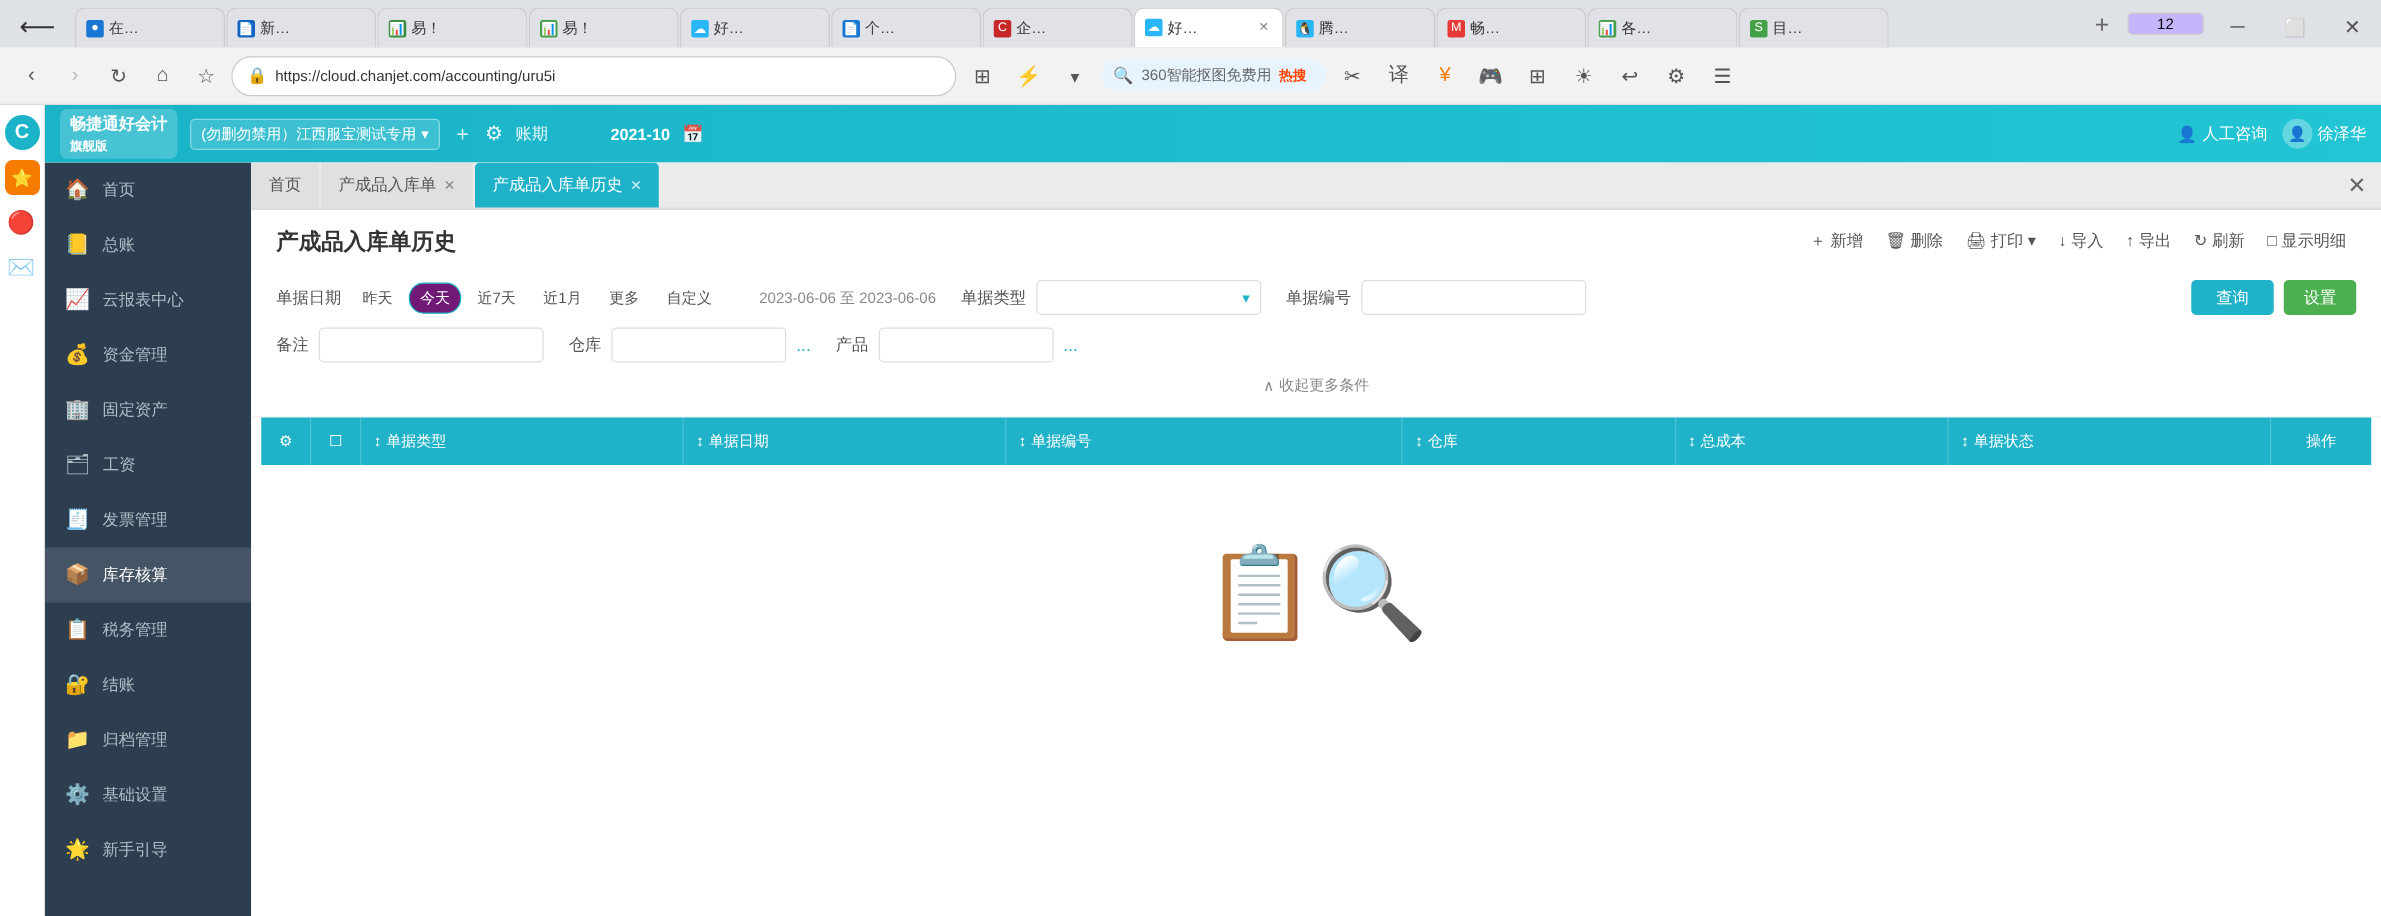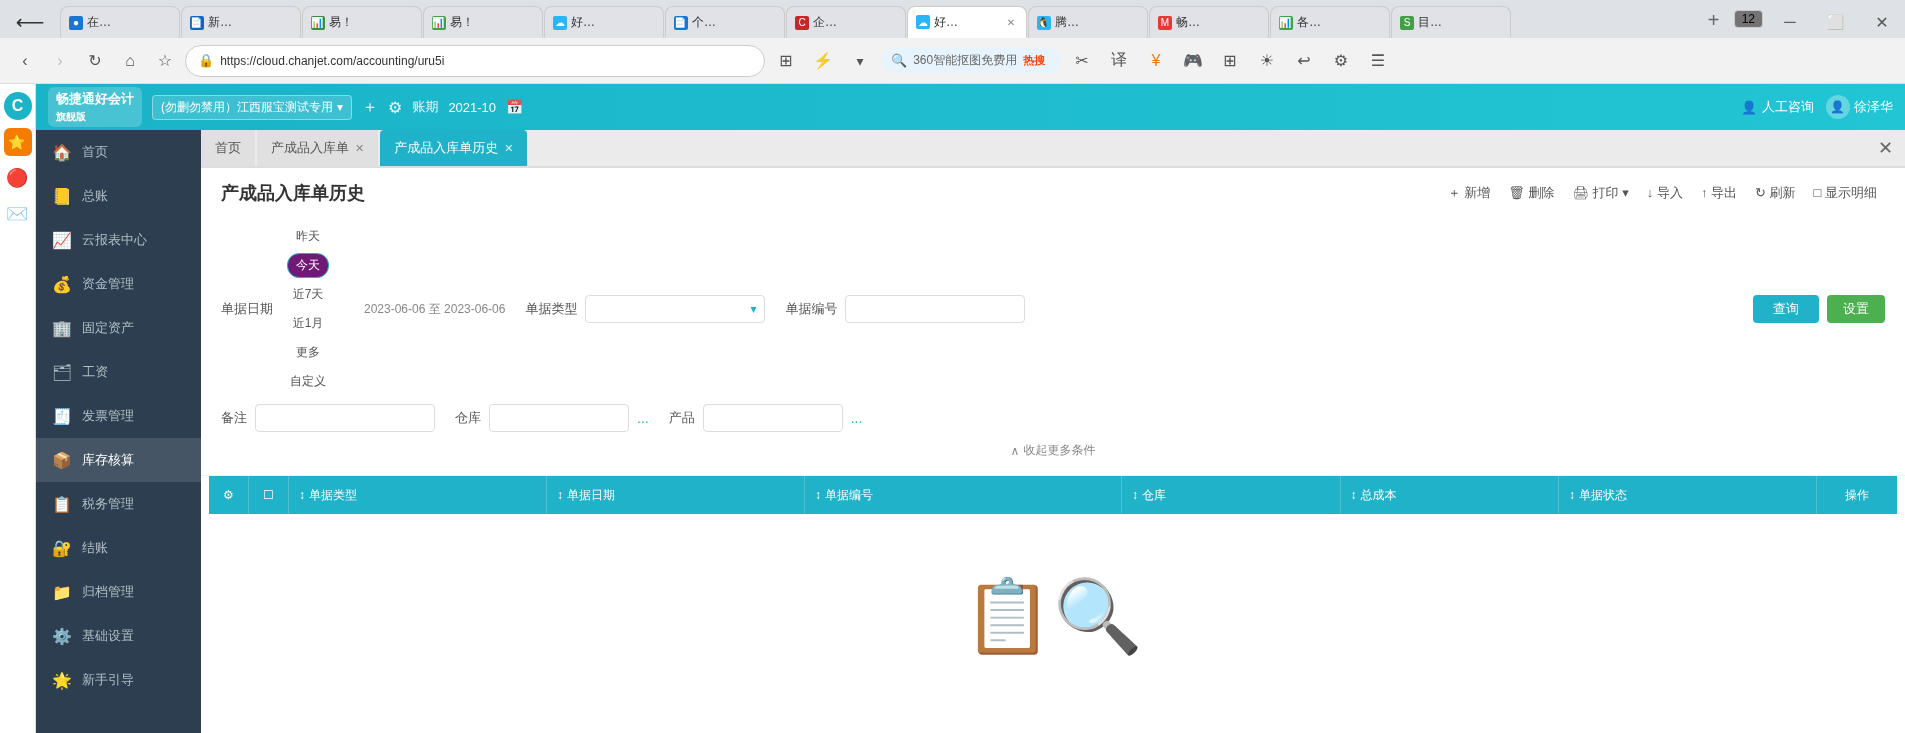--- a/index.html
+++ b/index.html
@@ -20,42 +20,42 @@
 
     
     .main-app { flex: 1; display: flex; flex-direction: column; overflow: hidden; }
 
     
     .app-header { height: 46px; background: linear-gradient(to right, #1ab3c8, #22c5d4); display: flex; align-items: center; padding: 0 12px; gap: 10px; }
     .app-logo { background: rgba(255,255,255,0.2); border-radius: 6px; padding: 3px 8px; color: #fff; font-size: 13px; font-weight: bold; }
     .company-selector { background: rgba(255,255,255,0.15); border: 1px solid rgba(255,255,255,0.4); border-radius: 4px; color: #fff; font-size: 12px; padding: 3px 8px; cursor: pointer; display: flex; align-items: center; gap: 4px; }
     .header-icon { color: rgba(255,255,255,0.9); font-size: 16px; cursor: pointer; }
     .period-label { color: rgba(255,255,255,0.9); font-size: 13px; }
-    .period-value { color: #fff; font-size: 13px; font-weight: normal; }
+    .period-value { color: #fff; font-size: 13px; font-weight: bold; margin-left: 40px; }
     .header-right { margin-left: auto; display: flex; align-items: center; gap: 12px; color: #fff; font-size: 13px; }
 
     
     .sidebar { width: 165px; background: #2c3e50; display: flex; flex-direction: column; overflow-y: auto; }
 
     
     .page-content { flex: 1; background: #f5f5f5; display: flex; flex-direction: column; overflow: hidden; }
 
     
     .main-panel { flex: 1; background: #fff; margin: 0; padding: 0 0 0 0; overflow: auto; display: flex; flex-direction: column; }
 
     .panel-header { padding: 12px 20px 8px; display: flex; align-items: center; justify-content: space-between; }
     .panel-title { font-size: 18px; color: #333; font-weight: bold; }
     .action-btn { display: flex; align-items: center; gap: 3px; font-size: 13px; color: #555; cursor: pointer; padding: 4px 8px; }
 
     
     .search-area { padding: 10px 20px; background: #fff; border-bottom: 1px solid #f0f0f0; }
     .search-row { display: flex; align-items: center; gap: 20px; margin-bottom: 10px; }
     .search-field { display: flex; align-items: center; gap: 8px; }
     .search-label { font-size: 13px; color: #555; white-space: nowrap; }
-    .date-filter-group { display: flex; align-items: center; gap: 4px; flex-direction: column; }
+    .date-filter-group { display: flex; align-items: center; gap: 4px; }
     .date-btn { padding: 3px 8px; font-size: 12px; color: #555; cursor: pointer; border-radius: 3px; border: 1px solid transparent; }
     .date-btn.active { background: #701a75; color: #fff; border-color: #20b2c8; border-radius: 12px; }
     .date-range { font-size: 12px; color: #888; margin-left: 21px; }
     .dropdown-select { min-width: 180px; height: 28px; border: 1px solid #ddd; border-radius: 4px; padding: 0 8px; font-size: 12px; color: #555; display: flex; align-items: center; justify-content: space-between; cursor: pointer; background: #fff; }
     .text-input { height: 28px; border: 1px solid #ddd; border-radius: 4px; padding: 0 8px; font-size: 12px; width: 180px; outline: none; }
     .more-dots { color: #20b2c8; cursor: pointer; font-size: 14px; }
 
     .search-btn { background: #20b2c8; color: #fff; padding: 5px 20px; border-radius: 4px; font-size: 13px; cursor: pointer; border: none; }
     .setting-btn { background: #4caf50; color: #fff; padding: 5px 16px; border-radius: 4px; font-size: 13px; cursor: pointer; border: none; }
 
@@ -144,21 +144,21 @@
       <span style="flex:1; overflow:hidden; text-overflow:ellipsis; white-space:nowrap;">各…</span>
 
     </div>
         <div style="height: 32px; min-width: 120px; max-width: 180px; background: rgb(224, 226, 232); border-radius: 8px 8px 0px 0px; display: flex; align-items: center; padding: 0px 8px; font-size: 12px; color: rgb(51, 51, 51); gap: 4px; cursor: pointer; border-top: 1px solid rgb(204, 204, 204); border-right: 1px solid rgb(204, 204, 204); border-left: 1px solid rgb(204, 204, 204); border-image: initial; border-bottom: none; z-index: 1; margin-right: 1px;">
       <span style="width:14px; height:14px; border-radius:2px; background:#43a047; display:flex; align-items:center; justify-content:center; color:#fff; font-size:10px; flex-shrink:0;">S</span>
       <span style="flex:1; overflow:hidden; text-overflow:ellipsis; white-space:nowrap;">目…</span>
 
     </div>
       </div>
     <div style="width:32px; height:32px; display:flex; align-items:center; justify-content:center; font-size:20px; cursor:pointer; color:#666; padding-bottom:4px;">+</div>
-    <div style="background:#737373; border:1px solid #ccc; border-radius:4px; padding:1px 7px; font-size:12px; margin:0 4px; align-self:center;"><span>12</span></div>
+    <div style="background:#c4b5fd; border:1px solid #ccc; border-radius:4px; padding:1px 23px; font-size:12px; margin:0 4px; align-self:center;"><span>12</span></div>
     <div style="display:flex; align-items:center; margin-bottom:2px;">
       <div style="width:46px; height:28px; display:flex; align-items:center; justify-content:center; font-size:16px; cursor:pointer; color:#555;">─</div>
       <div style="width:46px; height:28px; display:flex; align-items:center; justify-content:center; font-size:14px; cursor:pointer; color:#555;">⬜</div>
       <div style="width:46px; height:28px; display:flex; align-items:center; justify-content:center; font-size:16px; cursor:pointer; color:#555;">✕</div>
     </div>
   </div>
 
   <div style="height:46px; background:#f2f2f2; display:flex; align-items:center; padding:0 10px; gap:5px; border-bottom:1px solid #ddd;">
     <div class="nav-btn">‹</div>
     <div class="nav-btn disabled">›</div>

